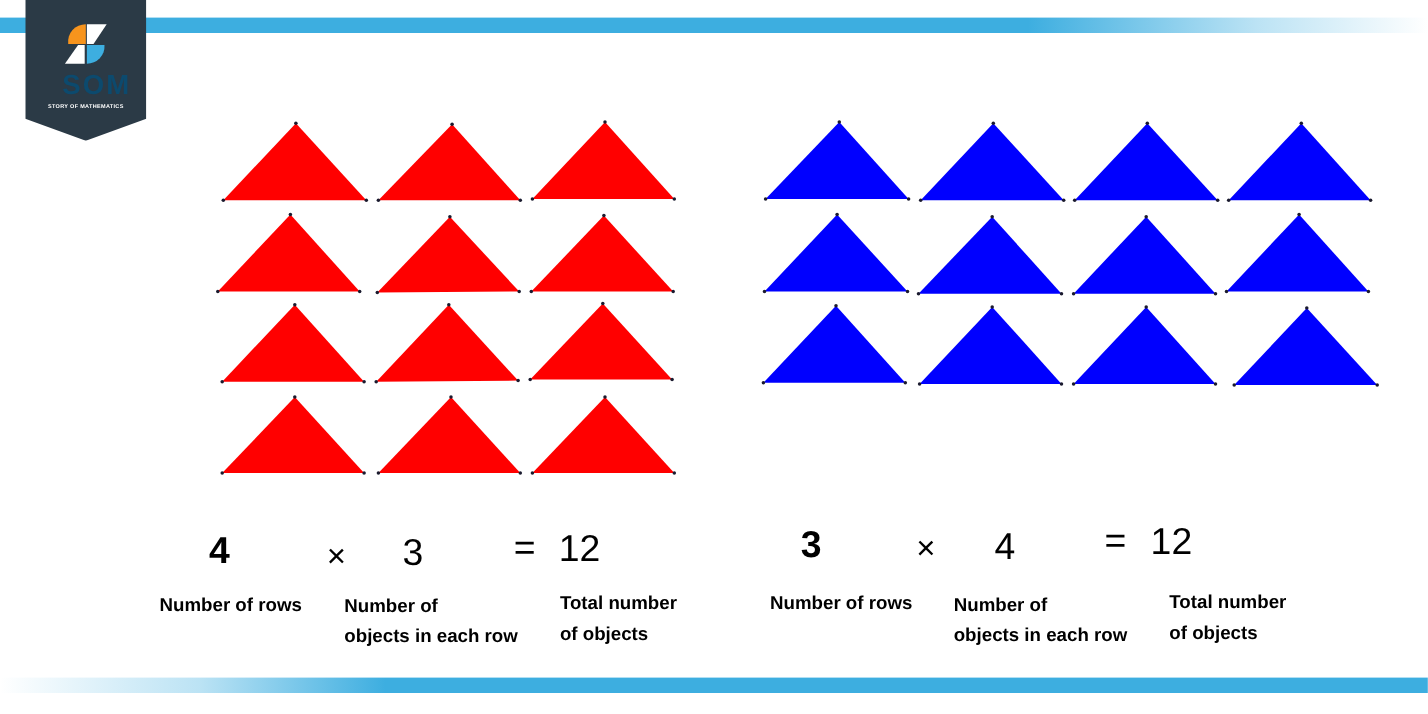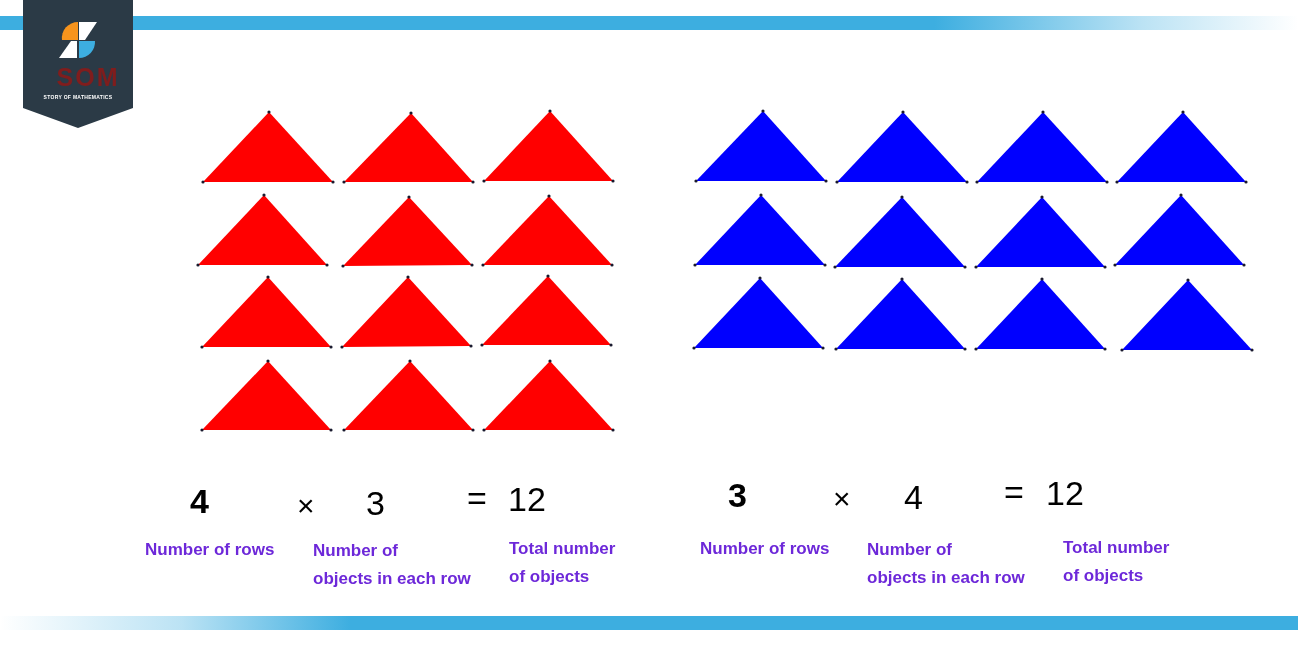--- a/index.html
+++ b/index.html
@@ -2,28 +2,28 @@
 <html><head>
 <meta charset="utf-8">
 <style>
   html, body { margin:0; padding:0; }
   body { width:1298px; height:649px; background:#ffffff; position:relative; overflow:hidden; font-family:"Liberation Sans", sans-serif; }
   .top-bar { position:absolute; left:0; top:16px; width:1298px; height:14px;
     background:linear-gradient(to right, #3daee0 0%, #3daee0 72%, rgba(61,174,224,0.35) 88%, rgba(61,174,224,0) 100%); }
   .bottom-bar { position:absolute; left:0; top:616px; width:1298px; height:14px;
     background:linear-gradient(to right, rgba(61,174,224,0) 0%, rgba(61,174,224,0.35) 14%, #3daee0 27%, #3daee0 100%); }
   .logo { position:absolute; left:23px; top:0; width:110px; height:128px; }
-  .logo-text { position:absolute; left:0; top:63px; width:130px; text-align:center; color:#7f1d1d; font-weight:bold; font-size:25px; letter-spacing:2px; }
+  .logo-text { position:absolute; left:0; top:63px; width:130px; text-align:center; color:#0c4a6e; font-weight:bold; font-size:25px; letter-spacing:2px; }
   .logo-sub { position:absolute; left:0; top:94px; width:110px; text-align:center; color:#fff; font-weight:bold; font-size:5px; letter-spacing:0.3px; }
   svg.shapes { position:absolute; left:0; top:0; }
   .eq { position:absolute; color:#000; }
   .num { font-size:34px; }
   .num.bold { font-weight:bold; }
   .op { font-size:30px; }
-  .lbl { position:absolute; font-weight:bold; font-size:17px; line-height:28px; color:#6d28d9; }
+  .lbl { position:absolute; font-weight:bold; font-size:17px; line-height:28px; color:#000000; }
 </style>
 </head>
 <body>
 
 <div class="top-bar"></div>
 <div class="bottom-bar"></div>
 
 <div class="logo">
   <svg width="110" height="128" viewBox="0 0 110 128">
     <polygon points="0,0 110,0 110,108 55,128 0,108" fill="#2b3a46"></polygon>

